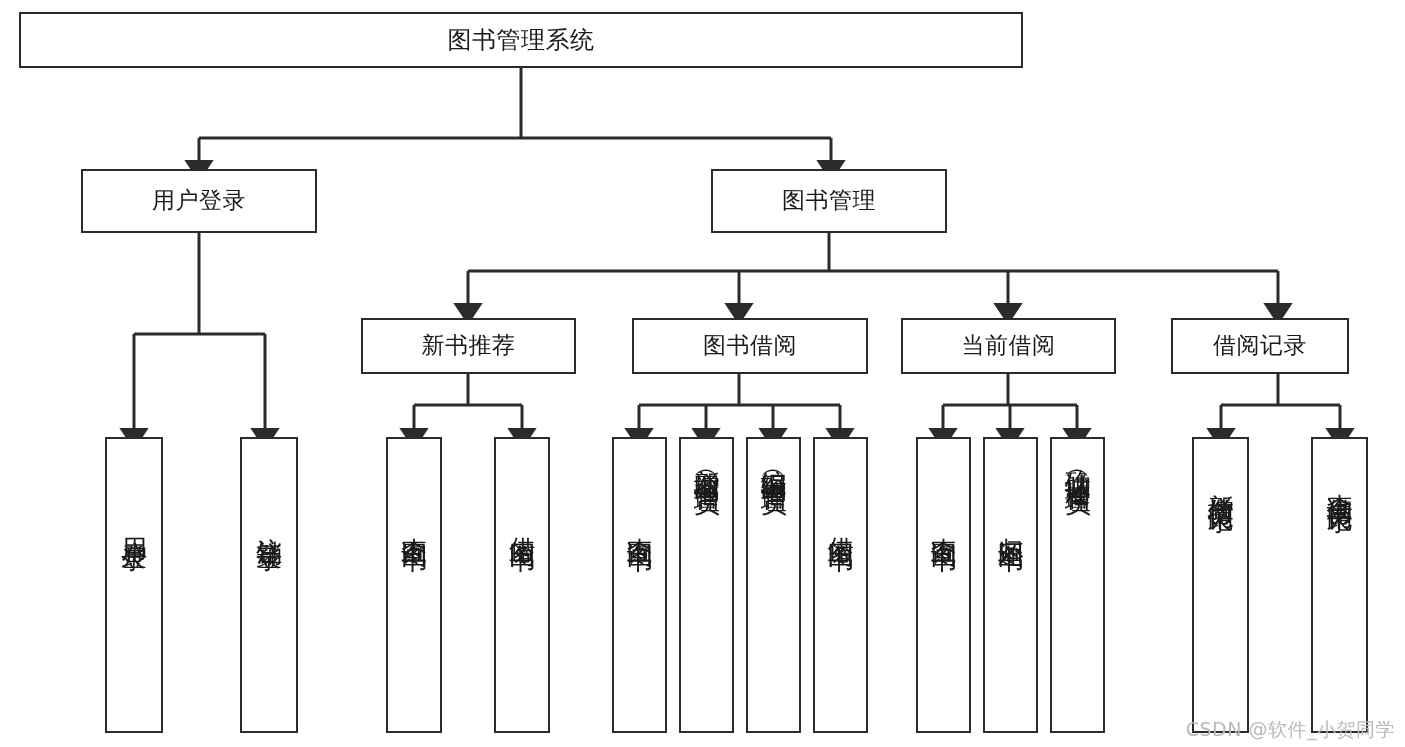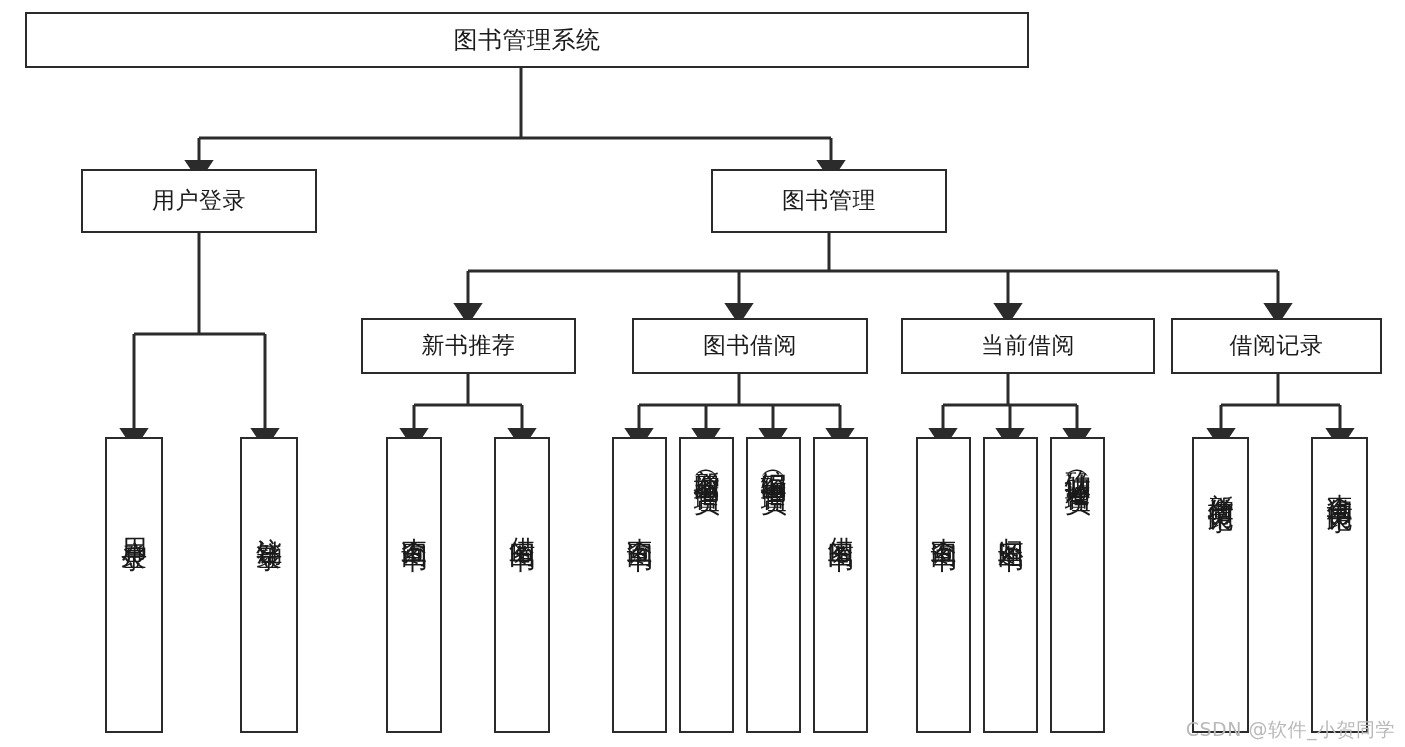--- a/index.html
+++ b/index.html
@@ -132,41 +132,41 @@
       <path d="M1010,405 L1010,432" marker-end="url(#arw)"></path>
       <path d="M1077,405 L1077,432" marker-end="url(#arw)"></path>
 
       <path d="M1278,374 L1278,405"></path>
       <path d="M1221,405 L1340,405"></path>
       <path d="M1221,405 L1221,432" marker-end="url(#arw)"></path>
       <path d="M1340,405 L1340,432" marker-end="url(#arw)"></path>
     </g>
   </svg>
 
-  <div class="node horiz title" style="left:19px; top:12px; width:1004px; height:56px;margin-left:6px;">
+  <div class="node horiz title" style="left:19px; top:12px; width:1004px; height:56px;">
     <span class="label">图书管理系统</span>
   </div>
 
   <div class="node horiz" style="left:81px; top:169px; width:236px; height:64px;">
     <span class="label">用户登录</span>
   </div>
   <div class="node horiz" style="left:711px; top:169px; width:236px; height:64px;">
     <span class="label">图书管理</span>
   </div>
 
   <div class="node horiz" style="left:361px; top:318px; width:215px; height:56px;">
     <span class="label">新书推荐</span>
   </div>
   <div class="node horiz" style="left:632px; top:318px; width:236px; height:56px;">
     <span class="label">图书借阅</span>
   </div>
-  <div class="node horiz" style="left:901px; top:318px; width:254px; height:56px;">
+  <div class="node horiz" style="left:901px; top:318px; width:215px; height:56px;">
     <span class="label">当前借阅</span>
   </div>
-  <div class="node horiz" style="left:1171px; top:318px; width:211px; height:56px;">
+  <div class="node horiz" style="left:1171px; top:318px; width:178px; height:56px;">
     <span class="label">借阅记录</span>
   </div>
 
   <div class="node vert short" style="left:105px; top:437px; width:58px; height:296px;">
     <span class="label">用户登录</span>
   </div>
   <div class="node vert short" style="left:240px; top:437px; width:58px; height:296px;">
     <span class="label">注销登录</span>
   </div>
 

